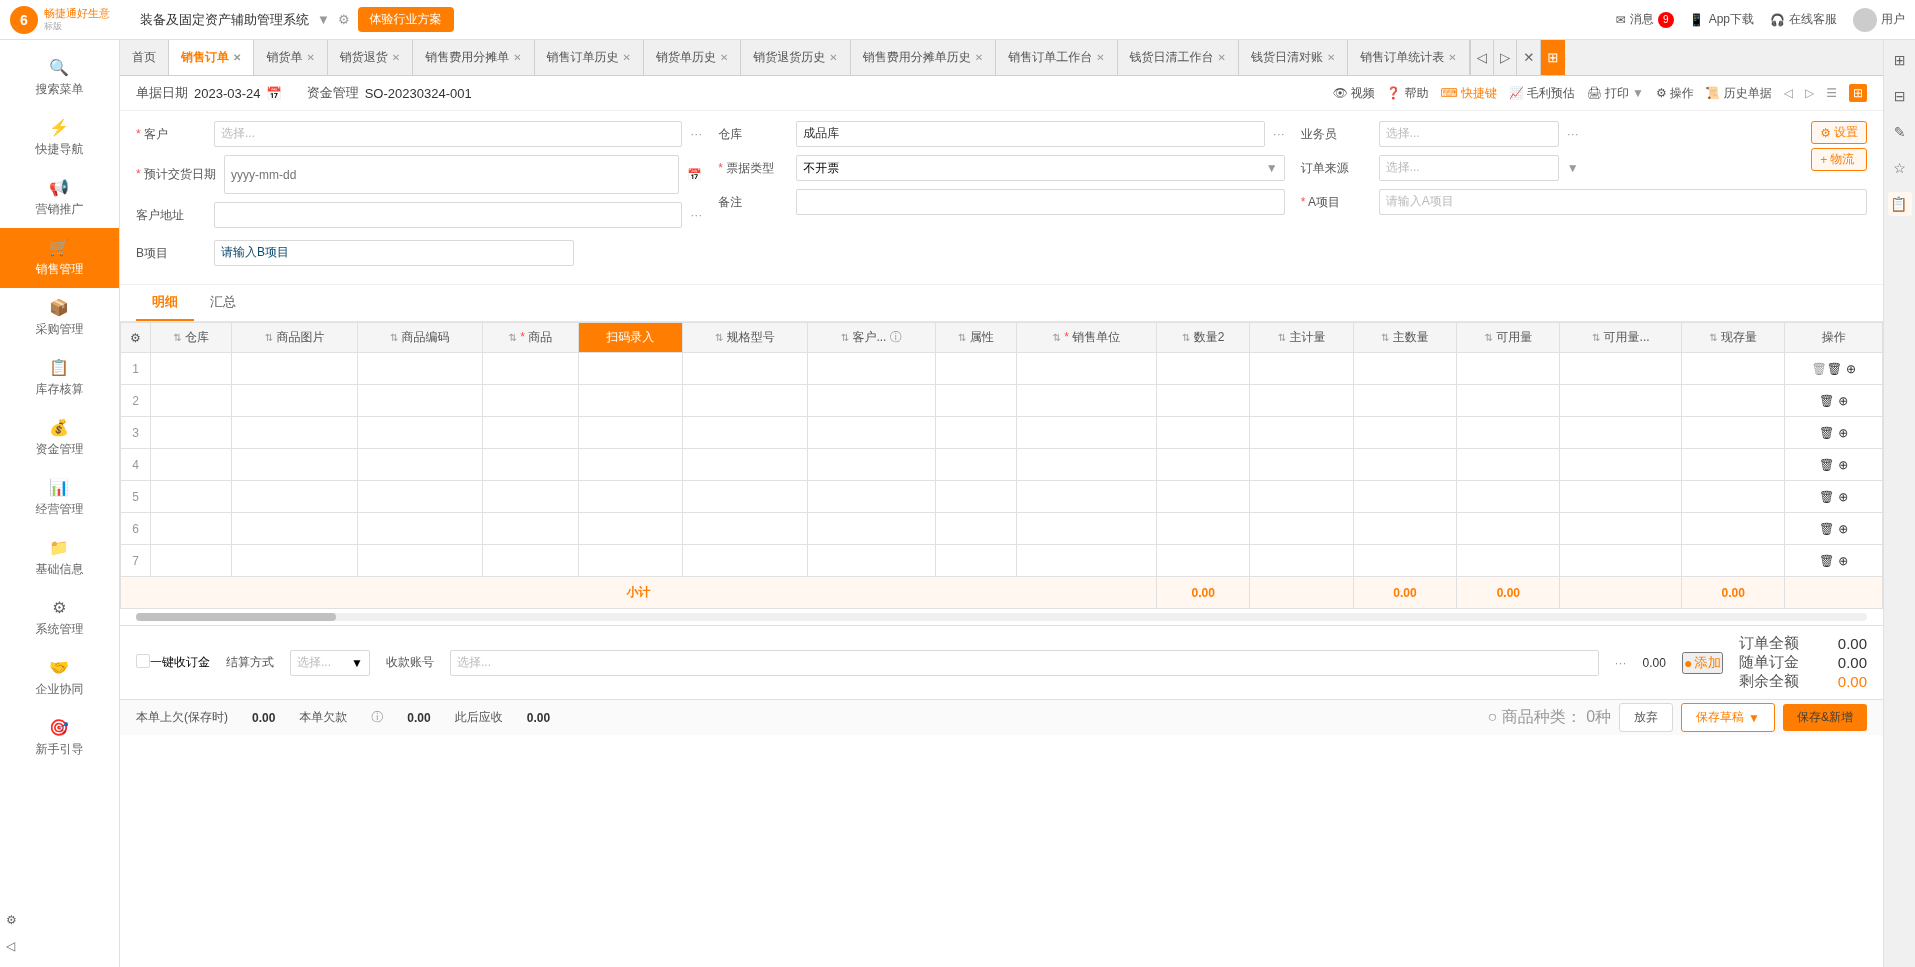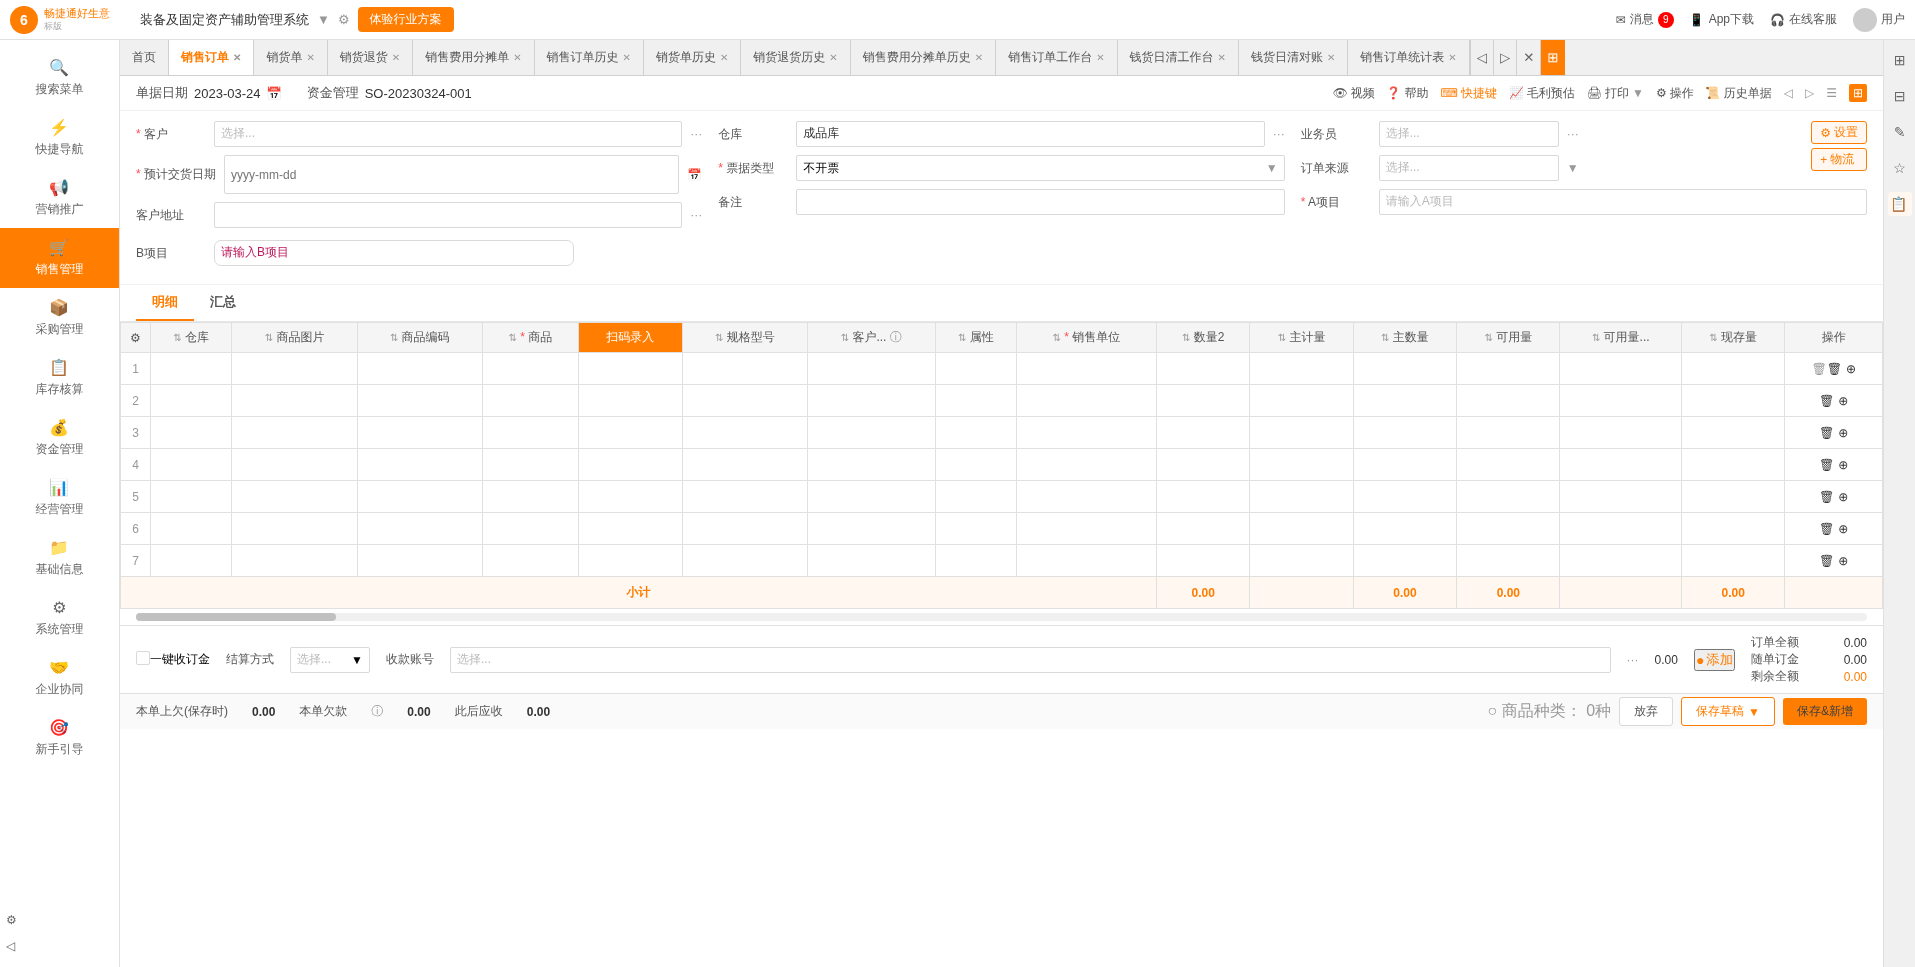--- a/index.html
+++ b/index.html
@@ -255,21 +255,20 @@
       padding: 0 16px;
       border-bottom: 1px solid #e8e8e8;
       background: #fff;
     }
     .detail-tab {
       padding: 8px 16px;
       cursor: pointer;
       font-size: 13px;
       color: #555;
       border-bottom: 2px solid transparent;
-      font-weight: bold;
     }
     .detail-tab.active {
       color: #ff7d00;
       border-bottom: 2px solid #ff7d00;
       font-weight: bold;
     }
 
     
     .data-table {
       width: 100%;
@@ -318,21 +317,21 @@
       font-size: 12px;
     }
     .checkbox-item { display: flex; cursor: pointer; }
     .checkbox { width: 14px; height: 14px; border: 1px solid #d9d9d9; border-radius: 2px; }
     .add-btn { color: #ff7d00; cursor: pointer; display: flex; align-items: center; gap: 2px; }
 
     
     .summary-right {
       margin-left: auto;
       text-align: right;
-      font-size: 12px;
+      font-size: 15px;
       color: #555;
     }
     .summary-row { display: flex; gap: 8px; justify-content: flex-end; align-items: center; }
     .summary-val { color: #333; min-width: 60px; text-align: right; }
     .summary-val.orange { color: #ff7d00; }
 
     
     .status-bar {
       height: 36px;
       background: #fafafa;
@@ -727,21 +726,21 @@
               <span class="form-label required">A项目</span>
               <div class="field-input" style="color:#bbb;flex:1;">
                 <span>请输入A项目</span>
               </div>
             </div>
           </div>
         </div>
 
         <div class="form-row" style="margin-top:4px;">
           <span class="form-label" style="margin-left:0;">B项目</span>
-          <div class="field-input" style="color:#be185d;max-width:360px;border-radius:7px;">
+          <div class="field-input" style="color:#0c4a6e;max-width:360px;">
             <span>请输入B项目</span>
           </div>
         </div>
       </div>
 
       <div class="detail-tabs">
         <div class="detail-tab active">
           <span>明细</span>
         </div>
         <div class="detail-tab">

